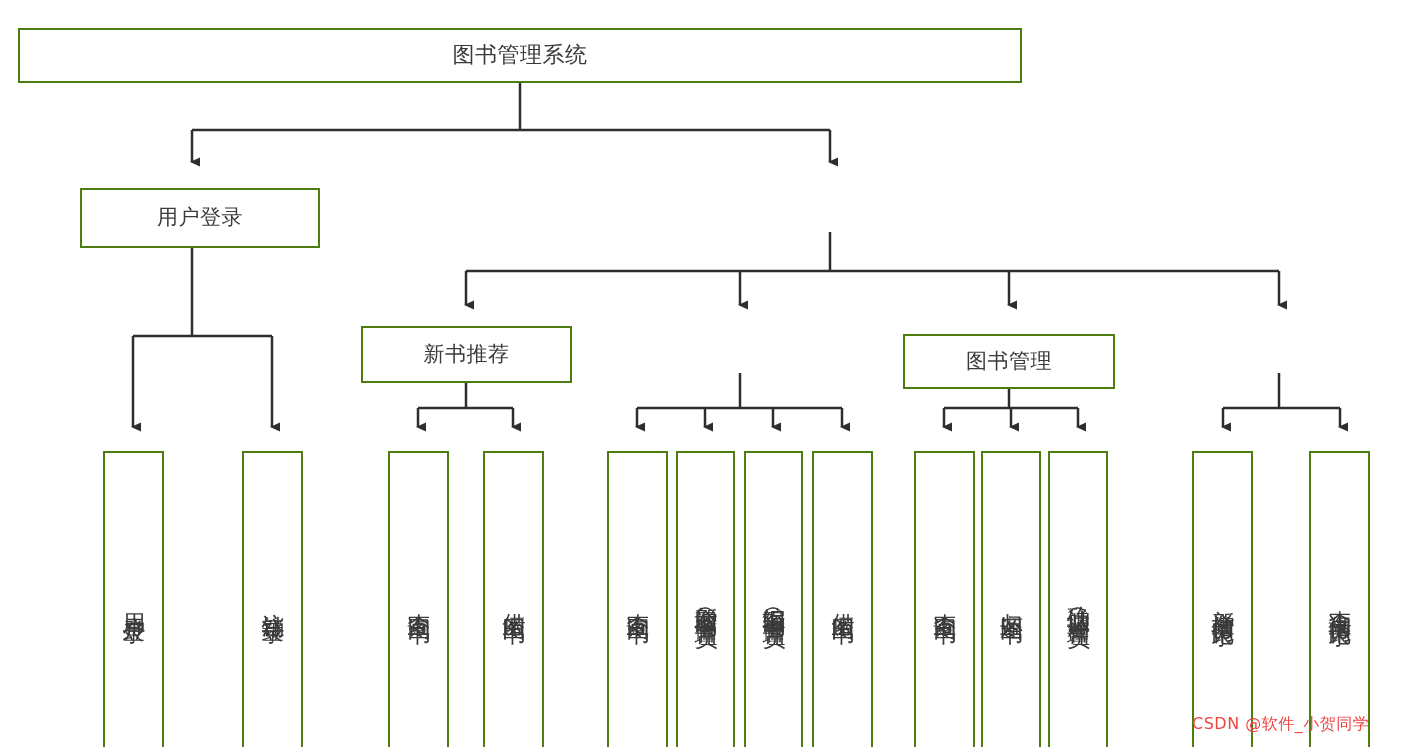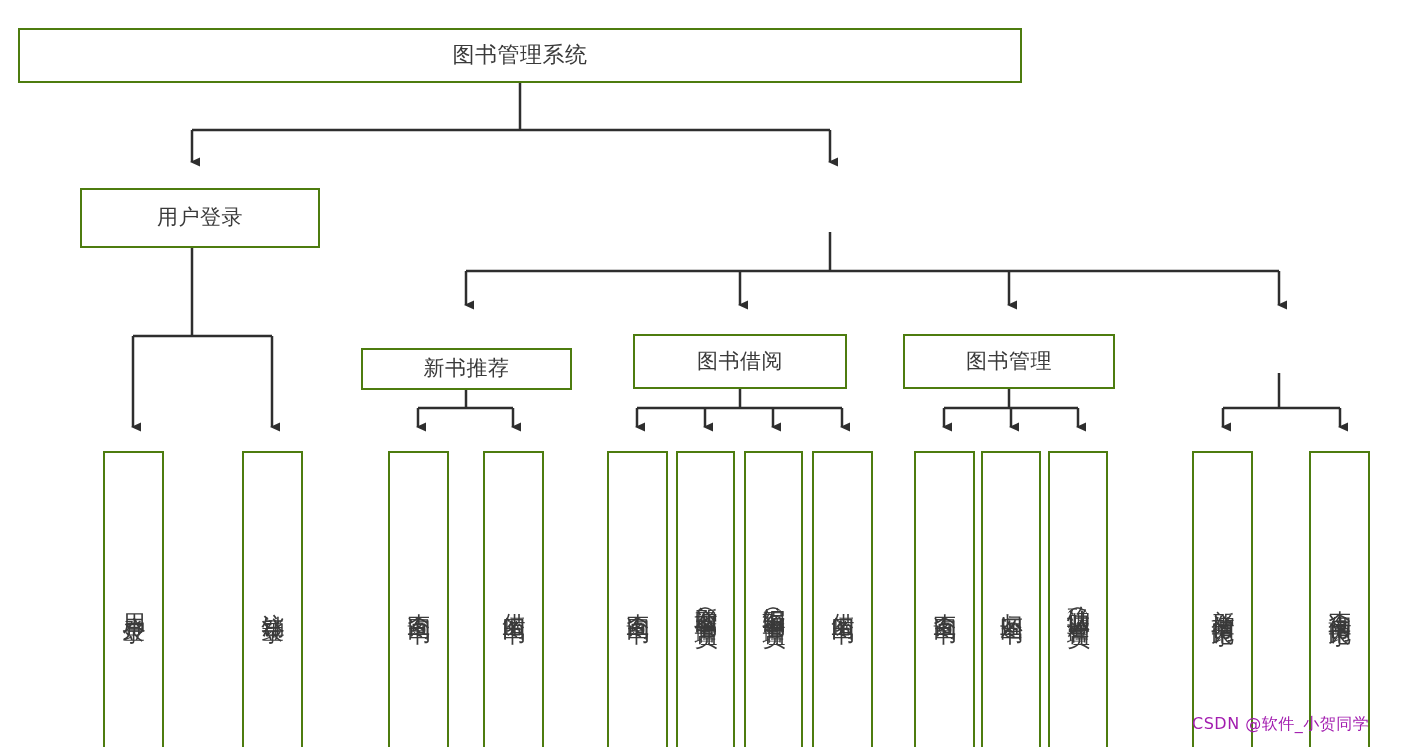--- a/index.html
+++ b/index.html
@@ -59,21 +59,21 @@
     white-space: normal;
   }
   .node.root .node-label {
     font-size: 22px;
   }
   #watermark {
     position: absolute;
     left: 1192px;
     top: 714px;
     font-size: 16px;
-    color: #a21caf;
+    color: #ef4444;
     letter-spacing: 0.5px;
     z-index: 20;
     white-space: nowrap;
     pointer-events: none;
   }
 </style>
 </head>
 <body>
 
 <div id="diagram-root">
@@ -127,25 +127,22 @@
   </svg>
 
   <div class="node horizontal root" style="left:18px; top:12px; width:1004px; height:55px;">
     <span class="node-label">图书管理系统</span>
   </div>
 
   <div class="node horizontal" style="left:80px; top:172px; width:240px; height:60px;">
     <span class="node-label">用户登录</span>
   </div>
 
-  <div class="node horizontal" style="left:361px; top:332px; width:211px; height:42px;align-items:center;">
+  <div class="node horizontal" style="left:361px; top:310px; width:211px; height:57px;align-items:center;">
     <span class="node-label">新书推荐</span>
-  </div>
-  <div class="node horizontal" style="left:633px; top:318px; width:214px; height:55px;">
-    <span class="node-label">图书借阅</span>
   </div>
   <div class="node horizontal" style="left:903px; top:318px; width:212px; height:55px;">
     <span class="node-label">图书管理</span>
   </div>
 
   <div class="node vertical" style="left:103px; top:435px; width:61px; height:300px;">
     <span class="node-label">用户登录</span>
   </div>
   <div class="node vertical" style="left:242px; top:435px; width:61px; height:300px;">
     <span class="node-label">注销登录</span>

